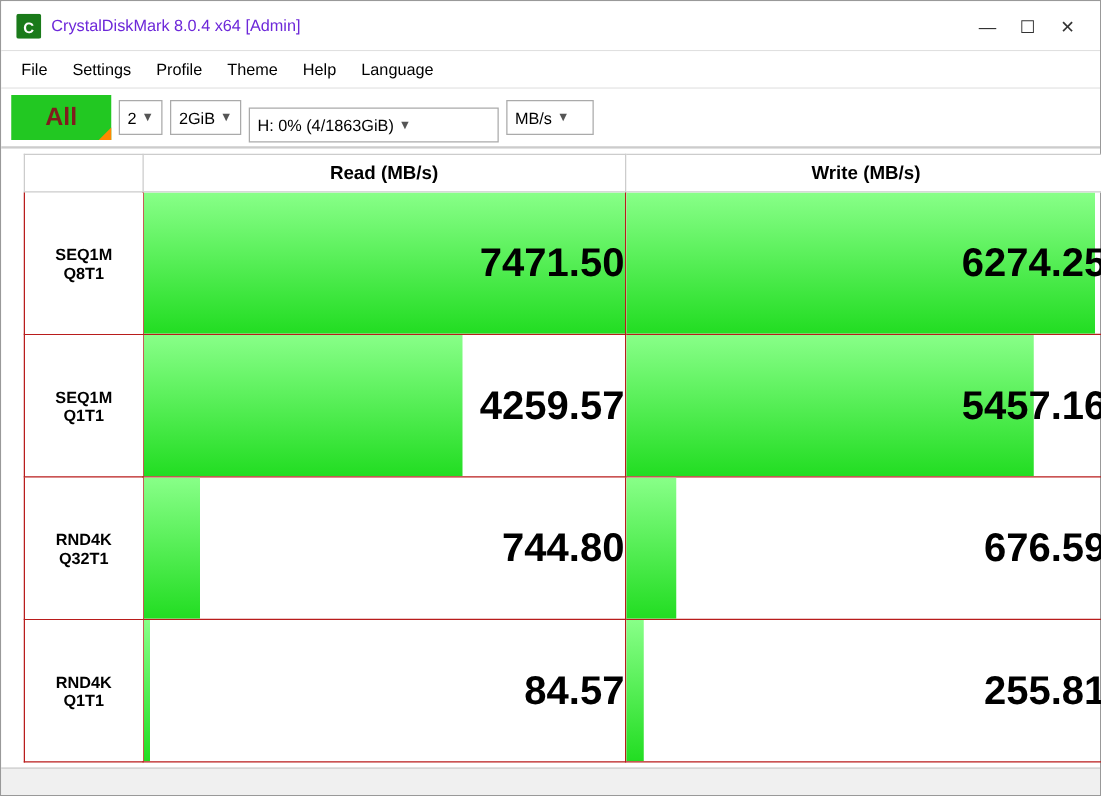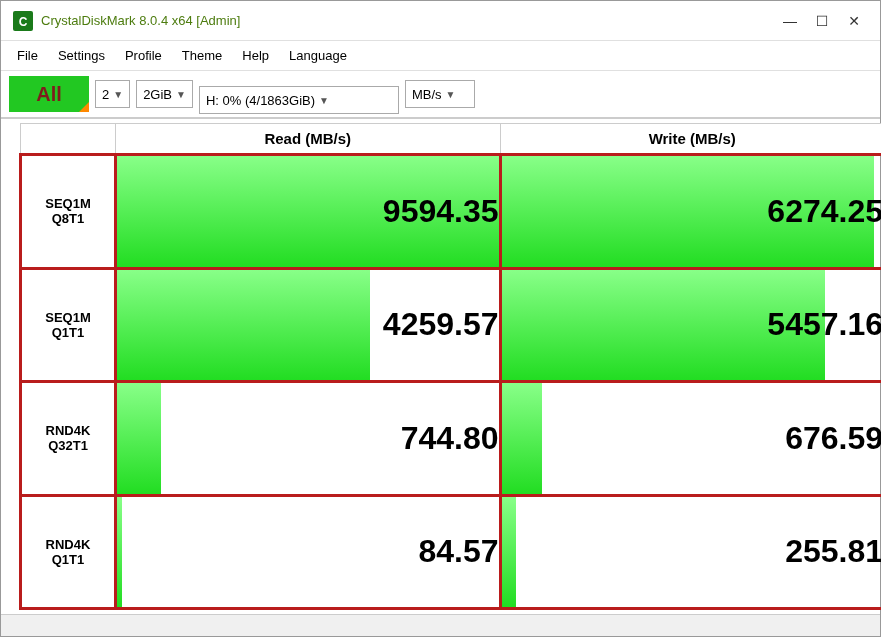--- a/index.html
+++ b/index.html
@@ -40,21 +40,21 @@
       gap: 8px;
     }
 
     .app-icon {
       width: 20px;
       height: 20px;
     }
 
     .title-text {
       font-size: 13px;
-      color: #4d7c0f;
+      color: #6d28d9;
     }
 
     .title-bar-controls {
       display: flex;
       gap: 4px;
     }
 
     .tb-btn {
       width: 28px;
       height: 22px;
@@ -167,21 +167,21 @@
     .bench-table th {
       font-size: 15px;
       font-weight: bold;
       text-align: center;
       padding: 6px 0;
       border: 1px solid #ccc;
       background: #fff;
     }
 
     .bench-table td {
-      border: 3px solid #b91c1c;
+      border: 1px solid #b91c1c;
       position: relative;
       overflow: hidden;
       padding: 0;
     }
 
     .row-label {
       background: #ffffff;
       text-align: center;
       font-size: 13px;
       font-weight: bold;
@@ -286,21 +286,21 @@
         <tr>
           <th style="border:1px solid #ccc; background:#fff; width:95px;"></th>
           <th>Read (MB/s)</th>
           <th>Write (MB/s)</th>
         </tr>
       </thead>
       <tbody id="bench-tbody">
 
       <tr>
             <td class="row-label"><span>SEQ1M<br>Q8T1</span></td>
-            <td class="value-cell"><div class="bar-bg" style="width: 100%;"></div><span class="value-text">9594.35</span></td>
+            <td class="value-cell"><div class="bar-bg" style="width: 100%;"></div><span class="value-text">7471.50</span></td>
             <td class="value-cell"><div class="bar-bg" style="width: 97.7%;"></div><span class="value-text">6274.25</span></td>
           </tr>
           <tr>
             <td class="row-label"><span>SEQ1M<br>Q1T1</span></td>
             <td class="value-cell"><div class="bar-bg" style="width: 66.3%;"></div><span class="value-text">4259.57</span></td>
             <td class="value-cell"><div class="bar-bg" style="width: 84.9%;"></div><span class="value-text">5457.16</span></td>
           </tr>
           <tr>
             <td class="row-label"><span>RND4K<br>Q32T1</span></td>
             <td class="value-cell"><div class="bar-bg" style="width: 11.6%;"></div><span class="value-text">744.80</span></td>

